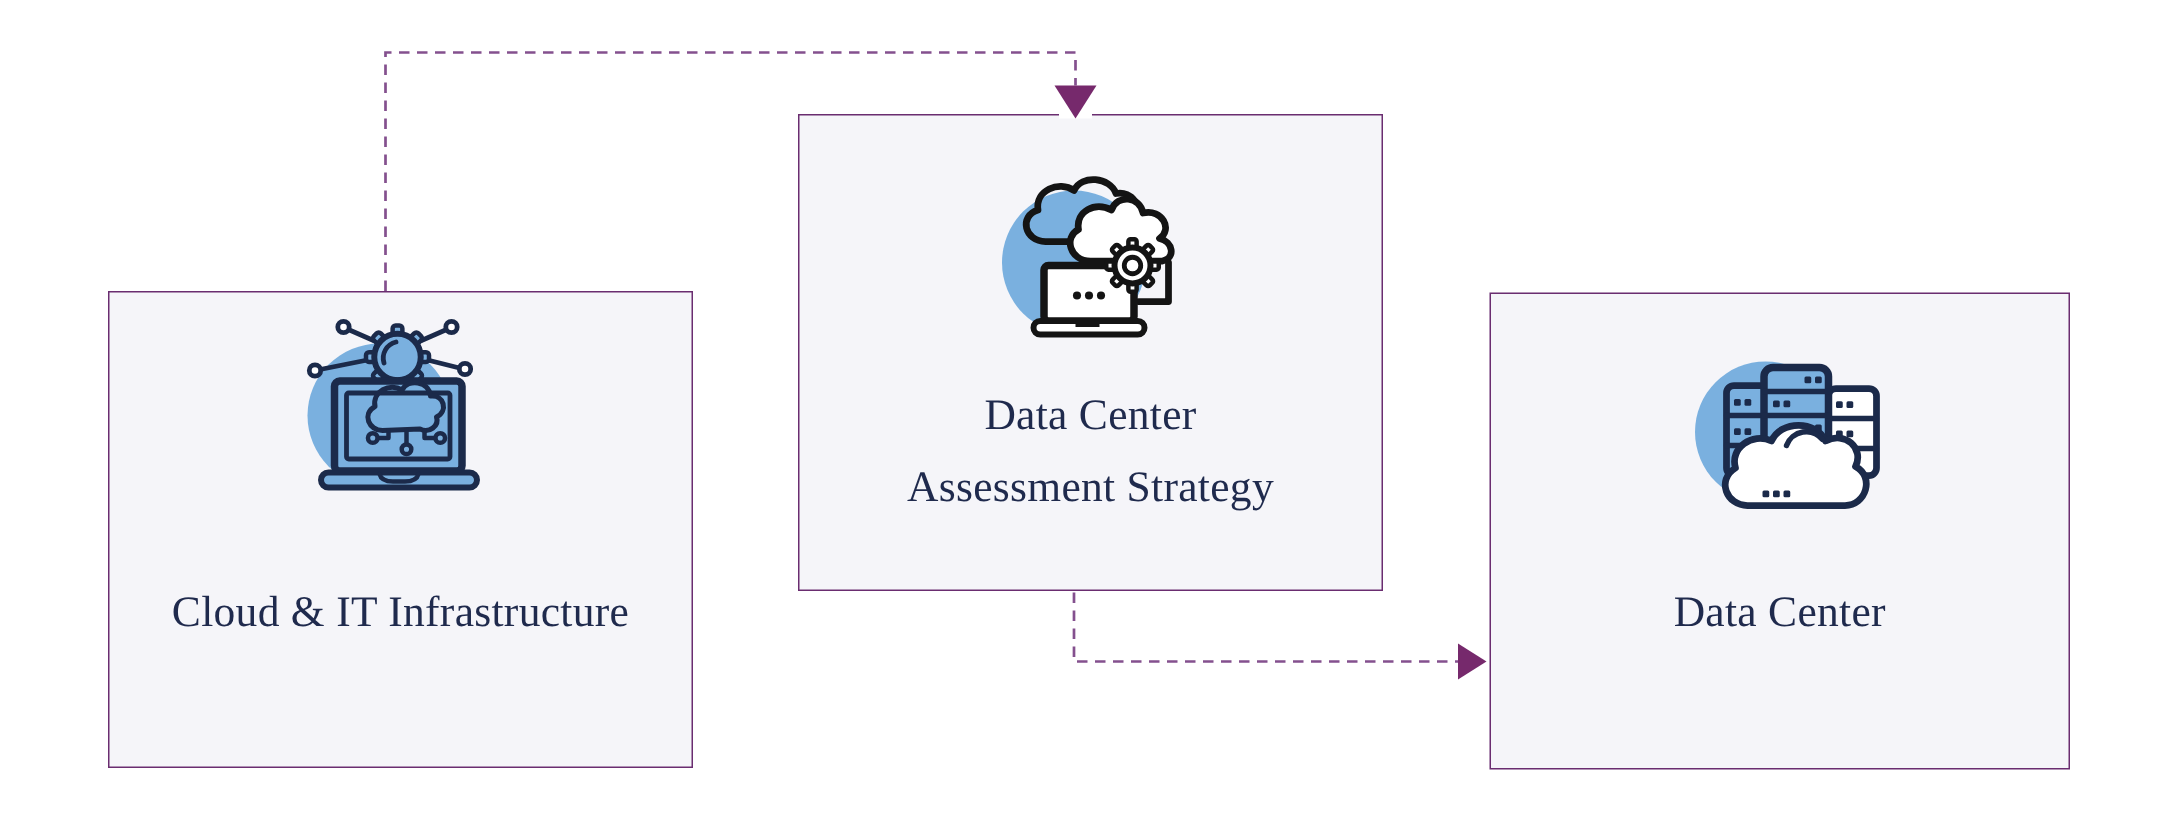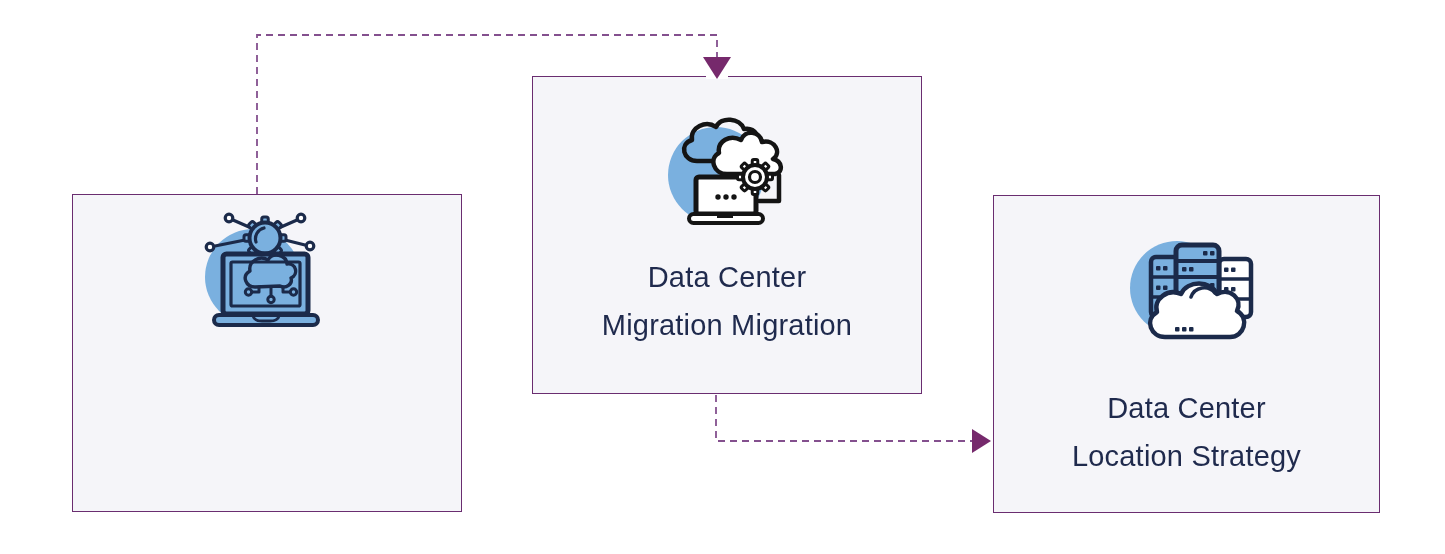--- a/index.html
+++ b/index.html
@@ -23,20 +23,21 @@
   .icon{position:absolute;}
   .n1 .icon{left:118px;top:14px;}
   .n2 .icon{left:123px;top:32px;}
   .n3 .icon{left:125px;top:31px;}
   .label{
     position:absolute;left:0;right:0;
     text-align:center;
     font-size:29px;line-height:48px;font-weight:500;
     color:#1f2a4d;
     letter-spacing:0.2px;
+    font-family:Liberation Serif, serif;
   }
   .n1 .label{top:189px;}
   .n2 .label{top:176px;}
   .n3 .label{top:188px;}
   .connectors{
     position:absolute;left:0;top:0;width:1445px;height:554px;
     z-index:5;pointer-events:none;
   }
 </style>
 </head>
@@ -80,20 +81,21 @@
         <path stroke-width="3" d="M68,78 V83 H61"></path>
           <circle cx="57.5" cy="83" r="3.2" stroke-width="3"></circle>
         <path stroke-width="3" d="M92,78 V83 H99"></path>
           <circle cx="102.5" cy="83" r="3.2" stroke-width="3"></circle>
 
         <rect x="23" y="106" width="104" height="10" rx="5" stroke-width="4" fill="#7ab0df"></rect>
         <path stroke-width="3" d="M62,107 c1,4 5,5 9,5 h8 c4,0 8,-1 9,-5"></path>
       </g>
     </svg>
     <div class="label">
+      <div>Cloud &amp; IT Infrastructure</div>
     </div>
   </div>
 
   <div class="node n2">
     <svg class="icon" width="170" height="140" viewBox="0 0 170 140">
       <circle cx="60" cy="66" r="48" fill="#7ab0df"></circle>
       <g stroke="#141414" fill="none" stroke-linecap="round" stroke-linejoin="round">
 
         <path stroke-width="4.5" d="M67,52 H41 C27,52 23,35 36,31 C34,18 50,11 60,18 C65,7 84,9 88,20 C99,18 106,29 101,39"></path>
 
@@ -117,21 +119,21 @@
           <rect x="96.25" y="50.5" width="5.5" height="7.5" rx="1.5" transform="rotate(225 99 68)"></rect>
           <rect x="96.25" y="50.5" width="5.5" height="7.5" rx="1.5" transform="rotate(270 99 68)"></rect>
           <rect x="96.25" y="50.5" width="5.5" height="7.5" rx="1.5" transform="rotate(315 99 68)"></rect>
         </g>
         <circle cx="99" cy="68" r="12" fill="#ffffff" stroke-width="4"></circle>
         <circle cx="99" cy="68" r="5.5" stroke-width="3.2"></circle>
       </g>
     </svg>
     <div class="label">
       <div>Data Center</div>
-      <div>Migration Migration</div>
+      <div>Assessment Strategy</div>
     </div>
   </div>
 
   <div class="node n3">
     <svg class="icon" width="170" height="140" viewBox="0 0 170 140">
       <circle cx="58" cy="61" r="47" fill="#7ab0df"></circle>
       <g stroke="#1b2a4a" fill="none" stroke-linecap="round" stroke-linejoin="round">
 
         <rect x="32" y="30" width="32" height="60" rx="5" stroke-width="4.5"></rect>
         <path stroke-width="3.6" d="M32,50 H64 M32,70 H64"></path>
@@ -164,21 +166,20 @@
 
         <path stroke-width="4.5" fill="#ffffff" d="M46,110 C32,110 25,93 38,85 C34,72 49,61 62,67 C68,53 92,53 98,67 C111,60 124,72 118,84 C131,91 125,110 111,110 Z"></path>
         <path stroke-width="3.6" d="M72,70 A14,14 0 0 1 96,66"></path>
         <rect x="56" y="100" width="4.5" height="4.5" rx="1" fill="#1b2a4a" stroke="none"></rect>
         <rect x="63" y="100" width="4.5" height="4.5" rx="1" fill="#1b2a4a" stroke="none"></rect>
         <rect x="70" y="100" width="4.5" height="4.5" rx="1" fill="#1b2a4a" stroke="none"></rect>
       </g>
     </svg>
     <div class="label">
       <div>Data Center</div>
-      <div>Location Strategy</div>
     </div>
   </div>
 
   <svg class="connectors" viewBox="0 0 1445 554">
 
     <path d="M257,194 L257,35 L717,35 L717,57" stroke="#84508e" stroke-width="1.8" stroke-dasharray="7 5" fill="none"></path>
     <rect x="706" y="72" width="22" height="7" fill="#ffffff"></rect>
     <polygon points="703,57 731,57 717,79" fill="#76296c"></polygon>
 
     <path d="M716,395 L716,441 L972,441" stroke="#84508e" stroke-width="1.8" stroke-dasharray="7 5" fill="none"></path>

